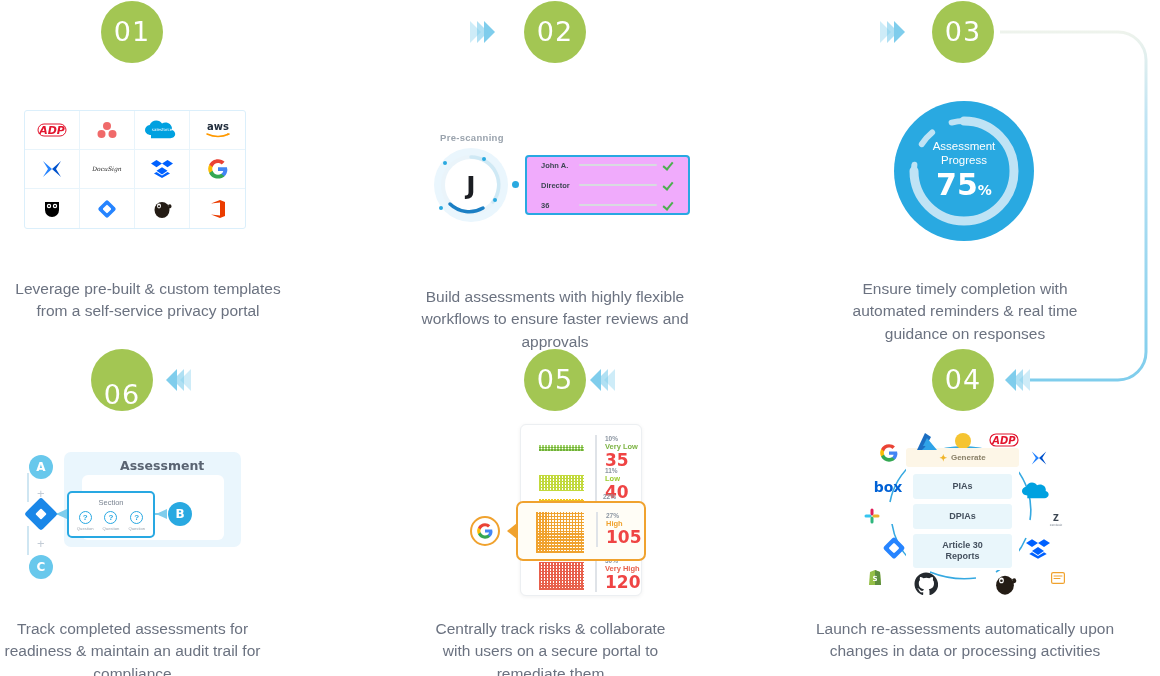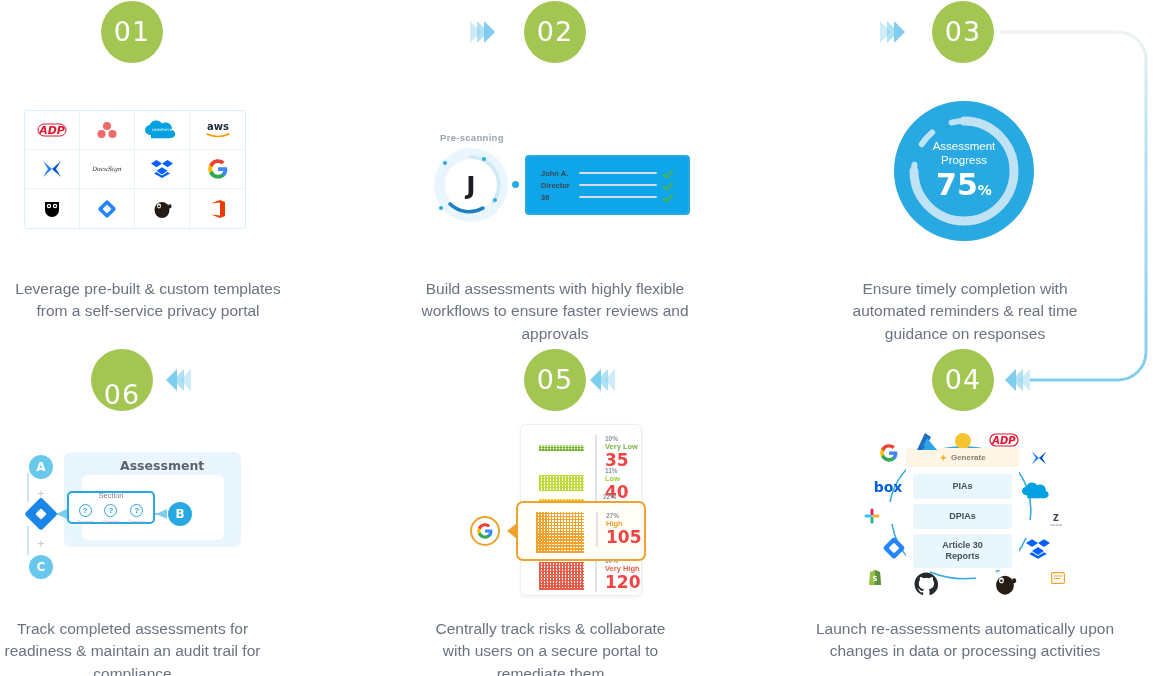--- a/index.html
+++ b/index.html
@@ -62,22 +62,22 @@
   .prescan-label{ position:absolute; font-size:9.5px; font-weight:bold; color:#9aa3ad; letter-spacing:.3px;}
   .avatar-wrap{ position:absolute; width:74px; height:74px; }
   .avatar-halo{ position:absolute; inset:0; border-radius:50%; background:#eaf6fd; }
   .avatar-letter{
     position:absolute; left:9px; top:9px; width:56px; height:56px; border-radius:50%;
     display:flex; align-items:center; justify-content:center;
     font-size:25px; font-weight:bold; color:#1b1d22; font-family:"DejaVu Sans", sans-serif;
   }
   .dotlet{ position:absolute; width:4px; height:4px; border-radius:50%; background:#2aa9e0;}
   .form-card{
-    position:absolute; border:2px solid #28a8e2; border-radius:4px; background:#0ea5e9;
-    padding:12px 14px; display:flex; flex-direction:column; gap:1px;
+    position:absolute; border:2px solid #28a8e2; border-radius:4px; background:#f0abfc;
+    padding:12px 14px; display:flex; flex-direction:column; gap:9px;
   }
   .form-row{ display:flex; align-items:center; gap:7px; }
   .form-row .fl{ font-size:7.5px; font-weight:bold; color:#3c4652; width:34px; }
   .form-row .bar{ height:2.5px; background:#d7dbe0; border-radius:2px; }
   .check{ width:11px; height:11px; position:relative; }
   .check::after{
     content:""; position:absolute; left:1px; top:0px; width:4px; height:8px;
     border-right:2px solid #4caf50; border-bottom:2px solid #4caf50;
     transform:rotate(40deg);
   }
@@ -359,21 +359,21 @@
       <div class="fl">Director</div>
       <div class="bar" style="width:86px;"></div>
       <div class="check"></div>
     </div>
     <div class="form-row">
       <div class="fl">36</div>
       <div class="bar" style="width:86px;"></div>
       <div class="check"></div>
     </div>
   </div>
-  <div class="caption" style="left:400px; top:278px; width:310px; white-space:pre-line;">Build assessments with highly flexible
+  <div class="caption" style="left:400px; top:286px; width:310px; white-space:pre-line;">Build assessments with highly flexible
 workflows to ensure faster reviews and
 approvals</div>
 
   <div class="donut" style="left:894px; top:101px;">
     <svg width="140" height="140" viewBox="0 0 140 140">
       <circle cx="70" cy="70" r="70" fill="#29a9e1"></circle>
 
       <circle cx="70" cy="70" r="50" fill="none" stroke="#bfe3f5" stroke-width="6" stroke-dasharray="5 7" stroke-dashoffset="0" transform="rotate(-90 70 70)" stroke-linecap="round" style="stroke-dashoffset:0;" pathLength="100" stroke-dasharray-x=""></circle>
 
       <circle cx="70" cy="70" r="50" fill="none" stroke="#bfe3f5" stroke-width="9" pathLength="100" stroke-dasharray="75 25" stroke-dashoffset="0" transform="rotate(-90 70 70)" stroke-linecap="round" opacity="0"></circle>
@@ -391,21 +391,21 @@
   </div>
   <div class="caption" style="left:820px; top:278px; width:290px; white-space:pre-line;">Ensure timely completion with
 automated reminders &amp; real time
 guidance on responses</div>
 
   <div class="assess-panel" style="left:0px; top:430px; width:280px; height:170px;">
     <div class="assess-bg" style="left:64px; top:22px; width:177px; height:95px;"></div>
     <div class="assess-title" style="left:120px; top:28px;">Assessment</div>
     <div class="assess-white" style="left:82px; top:45px; width:142px; height:65px;"></div>
 
-    <div class="section-card" style="left:67px; top:61px; width:88px; height:33px;">
+    <div class="section-card" style="left:67px; top:61px; width:88px; height:47px;">
       <div class="sc-t">Section</div>
       <div class="q-row">
         <div class="q-item">
           <div class="q-circle">?</div>
           <div class="q-lbl">Question</div>
         </div>
         <div class="q-item">
           <div class="q-circle">?</div>
           <div class="q-lbl">Question</div>
         </div>

